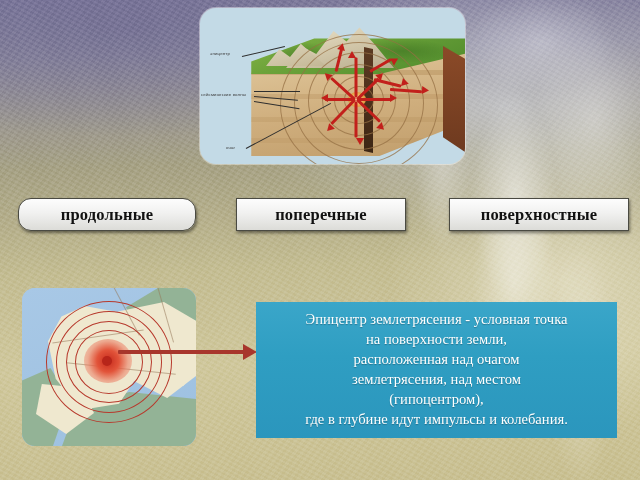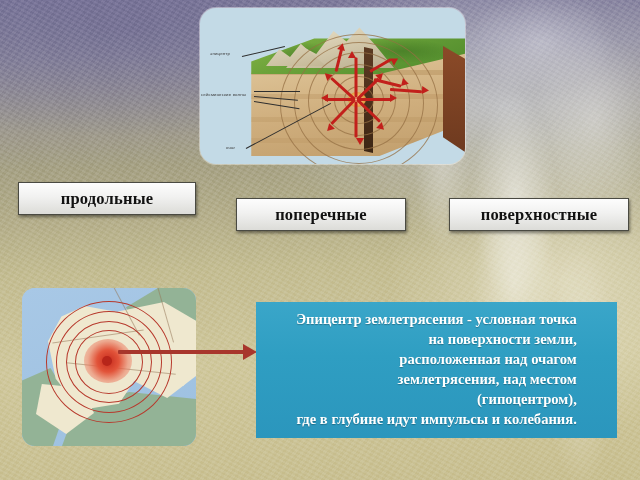--- a/index.html
+++ b/index.html
@@ -73,21 +73,21 @@
   .arwh{position:absolute;width:0;height:0;border-left:7px solid #c2201b;
     border-top:4.5px solid transparent;border-bottom:4.5px solid transparent;transform-origin:left center;}
 
   
   .cat{position:absolute;height:31px;border:1px solid #4a4a42;
     background:linear-gradient(180deg,#fdfdfd 0%,#f1f1f0 45%,#dcdcd8 100%);
     box-shadow:1px 2px 3px rgba(0,0,0,.45);
     display:flex;align-items:center;justify-content:center;}
   .cat span{font-family:"Liberation Serif",serif;font-weight:bold;font-size:16.5px;color:#111;
     letter-spacing:.2px;white-space:nowrap;}
-  #cat0{left:18px;top:182px;width:176px;}
+  #cat0{left:18px;top:198px;width:176px;border-radius:13px;}
   #cat1{left:236px;top:198px;width:168px;}
   #cat2{left:449px;top:198px;width:178px;}
 
   
   .map-panel{position:absolute;left:22px;top:288px;width:174px;height:158px;
     border-radius:13px;overflow:hidden;background:#a9c6e2;}
   .sea{position:absolute;inset:0;background:linear-gradient(160deg,#a8c8e6 0%,#9dc0e0 100%);}
   .land-g{position:absolute;background:#93b396;}
   .land-l{position:absolute;background:#efe8cf;}
   .brdr{position:absolute;background:rgba(150,120,90,.55);height:1px;}
@@ -97,21 +97,21 @@
   
   .bigarrow-body{position:absolute;left:118px;top:350px;width:128px;height:4px;
     background:#a8362c;border-radius:1px;}
   .bigarrow-head{position:absolute;left:243px;top:344px;width:0;height:0;
     border-left:14px solid #a8362c;border-top:8px solid transparent;border-bottom:8px solid transparent;}
 
   
   .defbox{position:absolute;left:256px;top:302px;width:361px;height:136px;
     background:linear-gradient(180deg,#3aa6c9 0%,#2f9ec2 40%,#2b96bd 100%);
     display:flex;align-items:center;justify-content:center;}
-  .defbox p{margin:0;padding:0 6px;text-align:right;color:#fff;font-weight:bold;
+  .defbox p{margin:0;padding:0 6px;text-align:center;color:#fff;font-weight:normal;
     font-family:"Liberation Serif",serif;font-size:14.6px;line-height:1.37;
     text-shadow:0 1px 1px rgba(0,0,0,.28);}
 </style>
 </head>
 <body>
 
 <div id="slide">
 
   <div class="rock"></div>
   <div class="rock2"></div>

